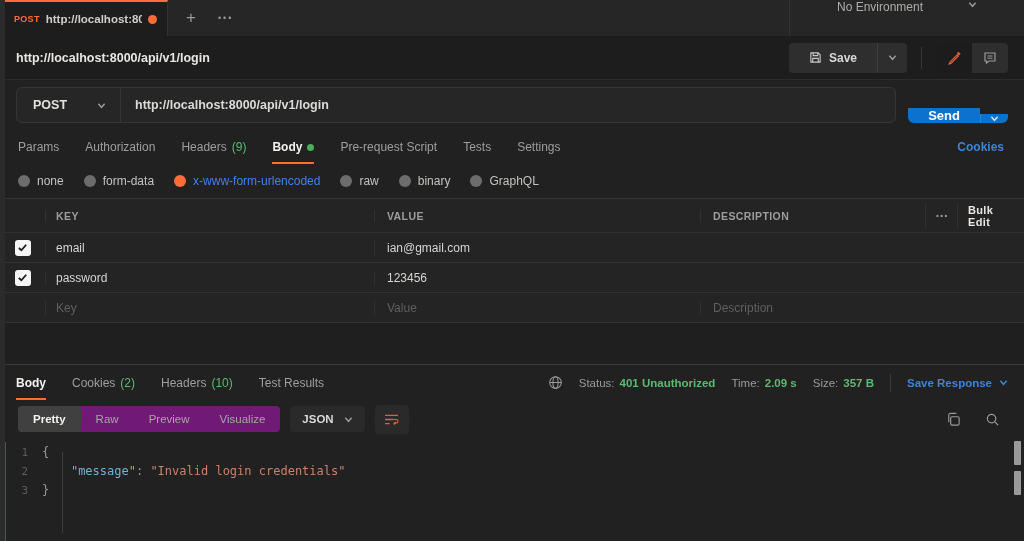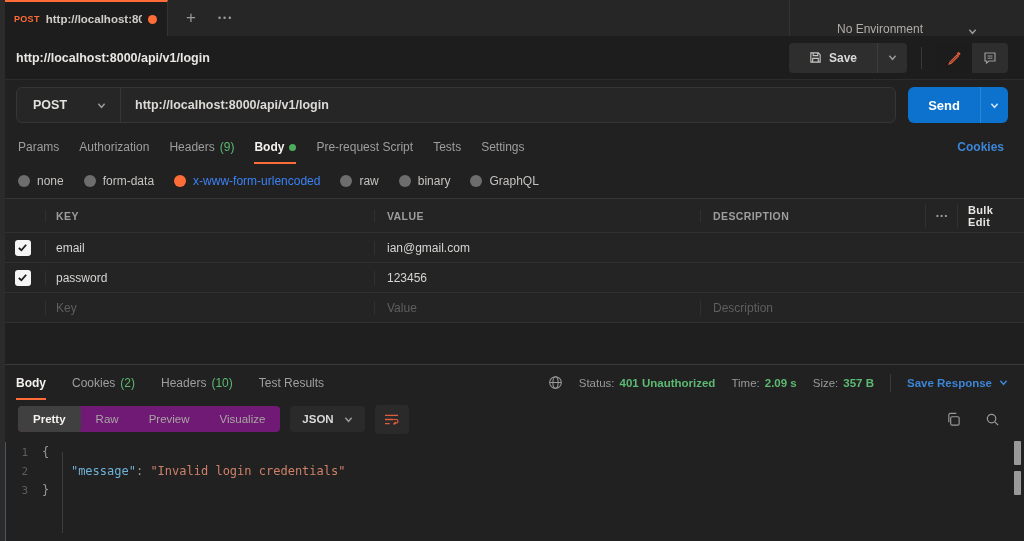--- a/index.html
+++ b/index.html
@@ -19,21 +19,21 @@
     display:flex; align-items:center; gap:6px; padding:0 10px 0 14px; cursor:pointer;
   }
   .req-tab .method { color:#ff6c37; font-size:9px; font-weight:bold; letter-spacing:.3px; }
   .req-tab .tab-url { color:#d0cdc9; font-size:11.5px; font-weight:bold; white-space:nowrap; overflow:hidden; max-width:96px; }
   .unsaved-dot { width:9px; height:9px; border-radius:50%; background:#ff6c37; flex:0 0 auto; }
   .tab-actions { display:flex; align-items:center; gap:22px; padding:0 18px; color:#9a9a9a; }
   .plus-icon { font-size:17px; font-weight:300; cursor:pointer; }
   .ellipsis-icon { font-size:9px; letter-spacing:2px; cursor:pointer; }
   .topbar-spacer { flex:1; }
   .env-selector {
-    width:235px; border-left:1px solid #333; display:flex; align-items:flex-end;
+    width:235px; border-left:1px solid #333; display:flex; align-items:flex-start;
     justify-content:center; gap:45px; color:#b0aca7; cursor:pointer;
   }
   .chev { width:9px; height:9px; flex:0 0 auto; }
   .chev polyline { fill:none; stroke:#9a9a9a; stroke-width:1.6; }
 
   
   .titlebar { height:44px; background:#1d1d1d; border-bottom:1px solid #2c2c2c;
     display:flex; align-items:center; padding:0 16px; flex:0 0 auto; }
   .req-title { font-weight:bold; font-size:12.5px; color:#e8e6e3; }
   .titlebar-right { margin-left:auto; display:flex; align-items:center; gap:14px; }
@@ -48,29 +48,29 @@
 
   
   .urlbar { height:50px; display:flex; align-items:center; padding:0 16px; gap:12px; flex:0 0 auto; }
   .url-group { flex:1; display:flex; align-items:stretch; height:36px;
     background:#262626; border:1px solid #363636; border-radius:6px; overflow:hidden; }
   .method-select { width:104px; display:flex; align-items:center; justify-content:space-between;
     padding:0 14px 0 16px; cursor:pointer; border-right:1px solid #363636; }
   .method-select .m { font-weight:bold; color:#e3e1de; font-size:12.5px; }
   .url-input { flex:1; background:transparent; border:none; outline:none; color:#dcdad7;
     font-size:12.5px; font-weight:bold; padding:0 14px; font-family:"Liberation Sans",sans-serif; }
-  .send-group { display:flex; height:36px; border-radius:6px; overflow:hidden; flex:0 0 auto; }
+  .send-group { display:flex; height:36px; border-radius:6px; overflow:hidden; flex:0 0 auto;align-items:flex-end; }
   .send-main { background:#0d72ce; color:#fff; font-weight:bold; font-size:13px;
     display:flex; align-items:center; padding:0 20px; cursor:pointer; }
   .send-caret { background:#0d72ce; border-left:1px solid #2a87d8; display:flex;
     align-items:center; padding:0 9px; cursor:pointer; }
   .send-caret .chev polyline { stroke:#cfe6fa; }
 
   
-  .reqtabs { height:34px; display:flex; align-items:center; gap:20px; padding:0 20px 0 18px; flex:0 0 auto; }
+  .reqtabs { height:34px; display:flex; align-items:center; gap:26px; padding:0 20px 0 18px; flex:0 0 auto; }
   .rtab { color:#9e9e9e; cursor:pointer; position:relative; height:100%; display:flex; align-items:center; gap:5px; }
   .rtab .count { color:#5cba72; }
   .rtab.active { color:#f4f2ef; font-weight:bold; }
   .rtab.active::after { content:""; position:absolute; left:0; right:0; bottom:0; height:2px; background:#ff6c37; }
   .green-dot { width:7px; height:7px; border-radius:50%; background:#4cae5d; }
   .cookies-link { margin-left:auto; color:#3d85d6; font-weight:bold; cursor:pointer; }
 
   
   .radios { height:34px; display:flex; align-items:center; gap:20px; padding:0 18px; flex:0 0 auto; }
   .radio-item { display:flex; align-items:center; gap:7px; cursor:pointer; color:#c5c3c0; }

